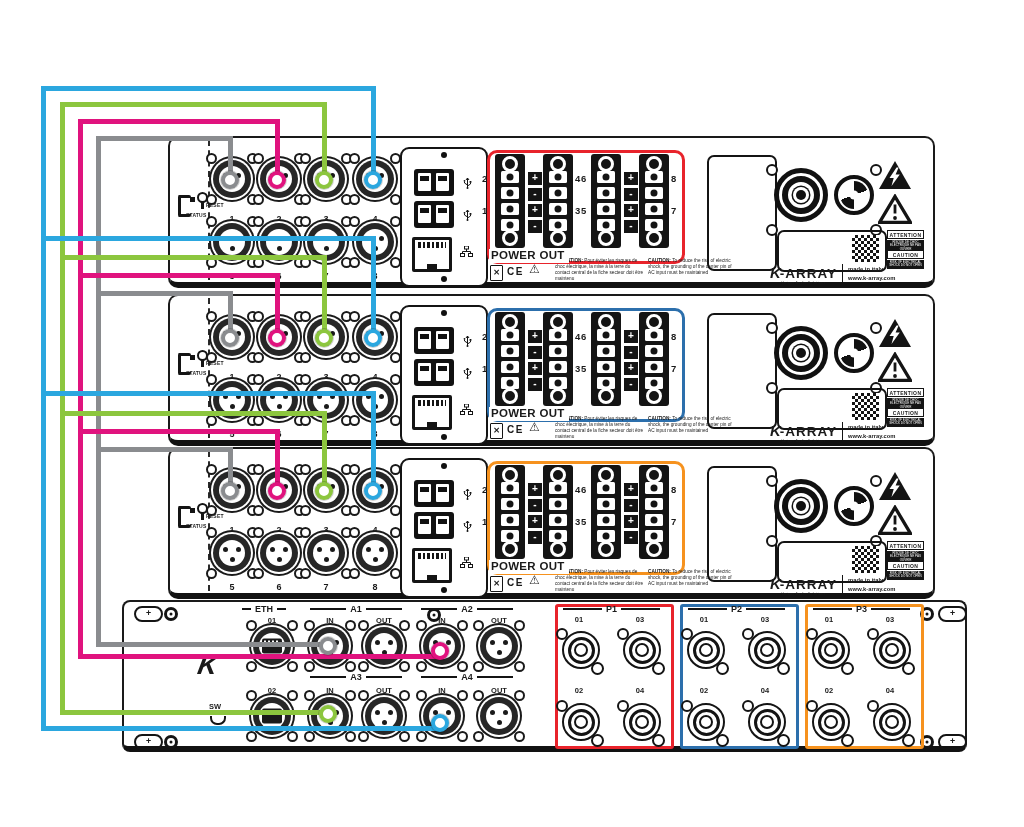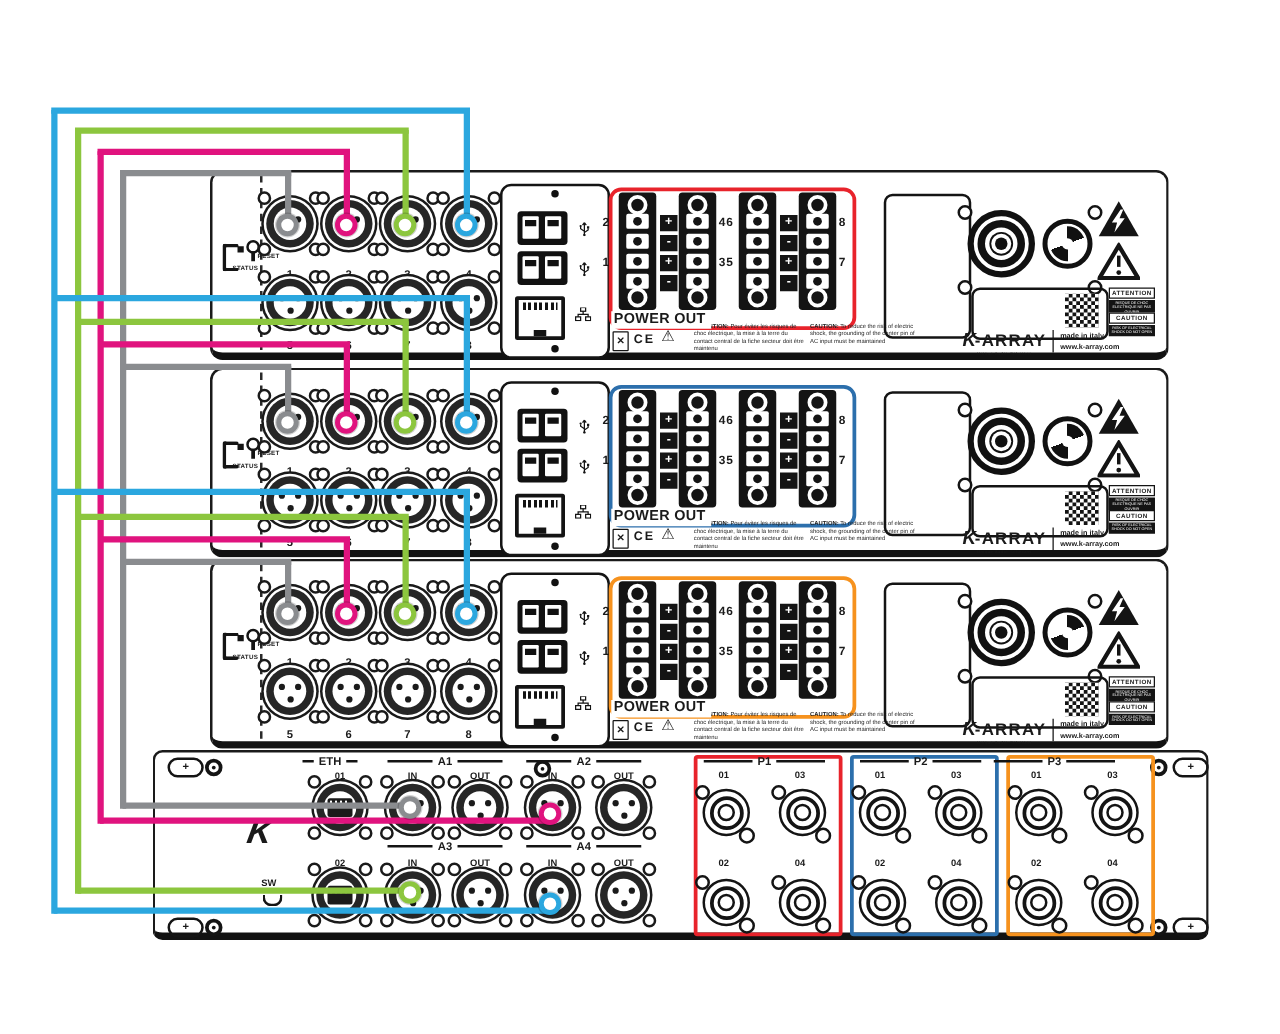--- a/index.html
+++ b/index.html
@@ -971,21 +971,21 @@
       </span>
       <span class="spk" style="left:563px;top:101px">
     <i class="bs"></i>
         <i class="bb"></i>
       </span>
       <span class="spk" style="left:624px;top:101px">
     <i class="bs"></i>
         <i class="bb"></i>
       </span>
       <div class="pbox" style="left:681px;--accent:#F6921E"></div>
-      <div class="hdr " style="left:671px;top:2px;width:97px">
+      <div class="hdr " style="left:689px;top:2px;width:97px">
     <i class="rule"></i>
     <span>P3</span>
     <i class="rule"></i>
       </div>
       <span class="plab" style="left:705px;top:13px">01</span>
       <span class="plab" style="left:766px;top:13px">03</span>
       <span class="plab" style="left:705px;top:84px">02</span>
       <span class="plab" style="left:766px;top:84px">04</span>
       <span class="spk" style="left:688px;top:29px">
     <i class="bs"></i>

